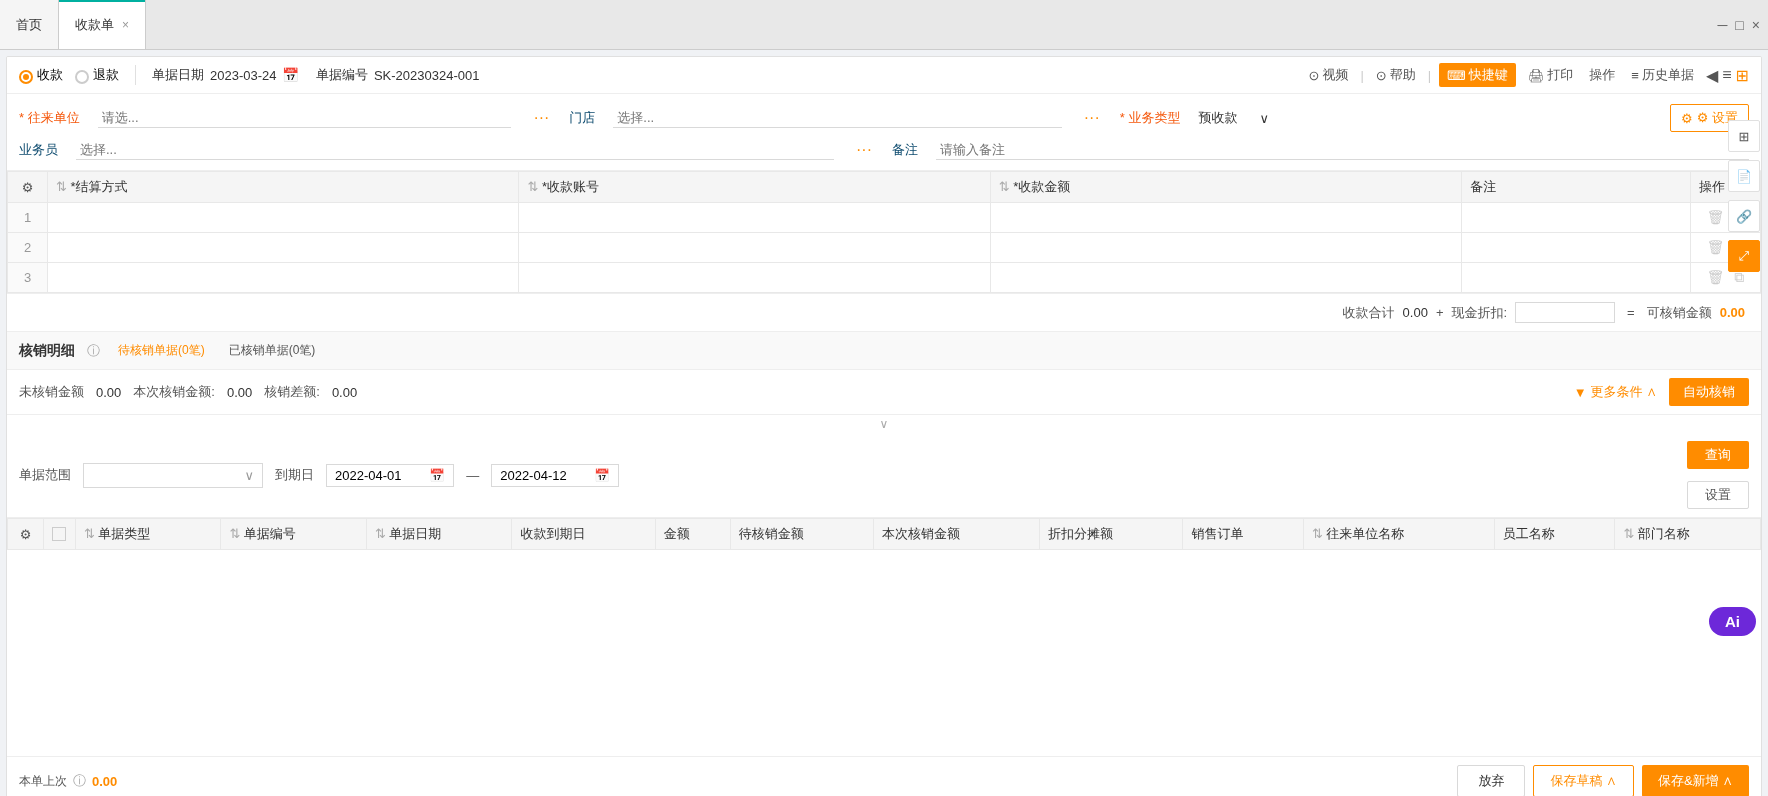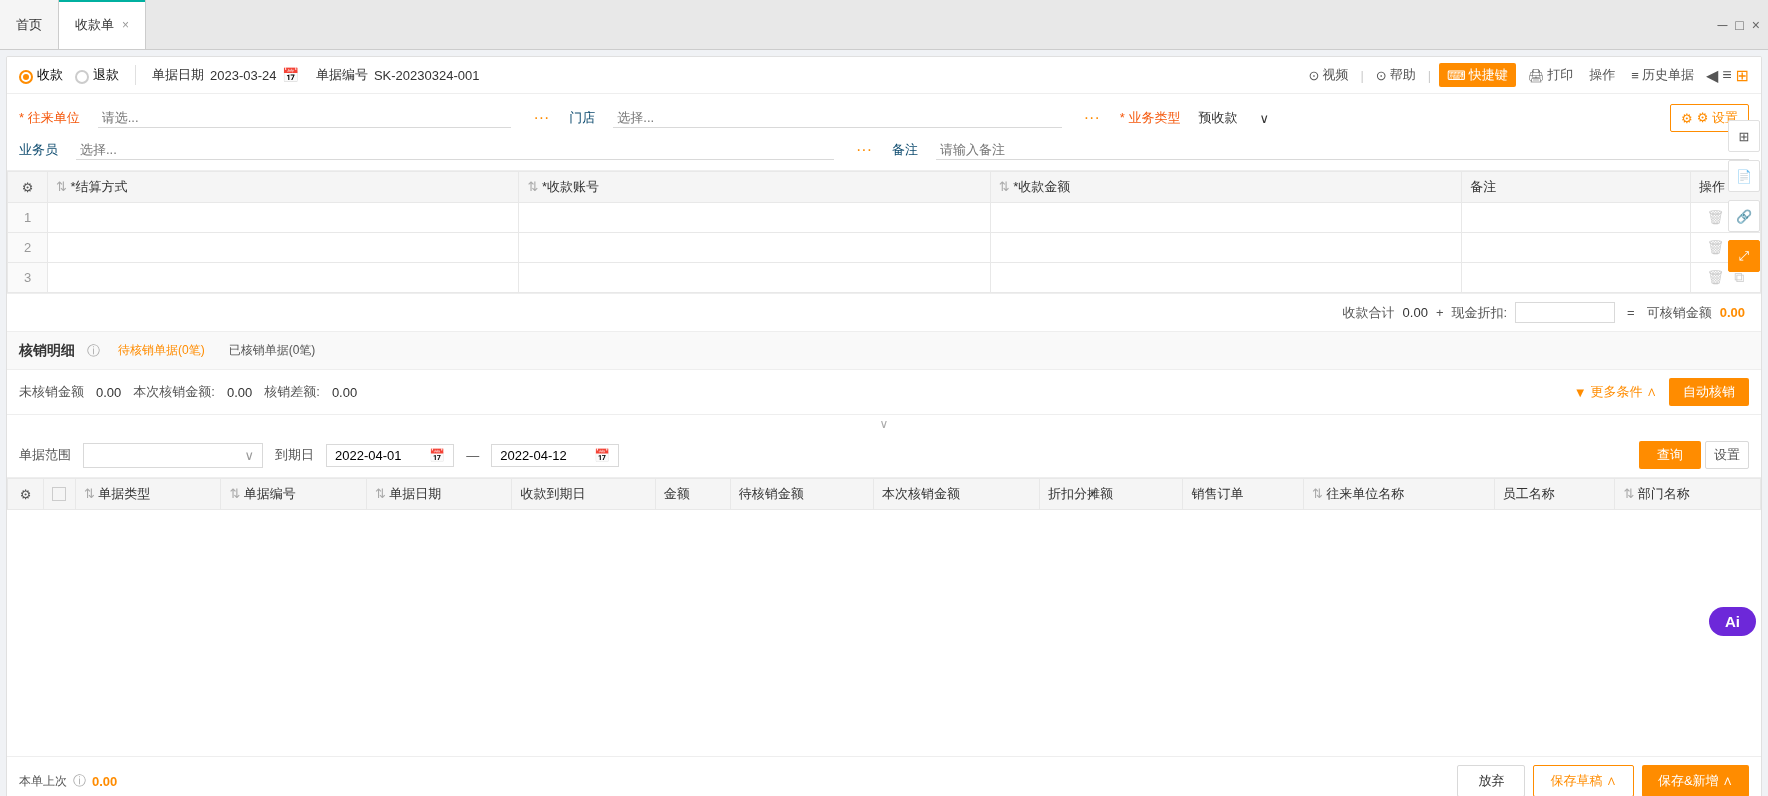--- a/index.html
+++ b/index.html
@@ -274,22 +274,22 @@
       background: #fff;
     }
     .date-input-wrap input {
       border: none; outline: none; font-size: 13px; width: 90px;
     }
     .cal-icon { color: #999; cursor: pointer; }
 
     
     .query-btns {
       display: flex;
-      flex-direction: row;
-      gap: 4px;
+      flex-direction: column;
+      gap: 12px;
     }
     .query-btn {
       background: #ff8c00;
       color: #fff;
       border: none;
       padding: 5px 18px;
       border-radius: 2px;
       cursor: pointer;
     }
     .settings-btn2 {

